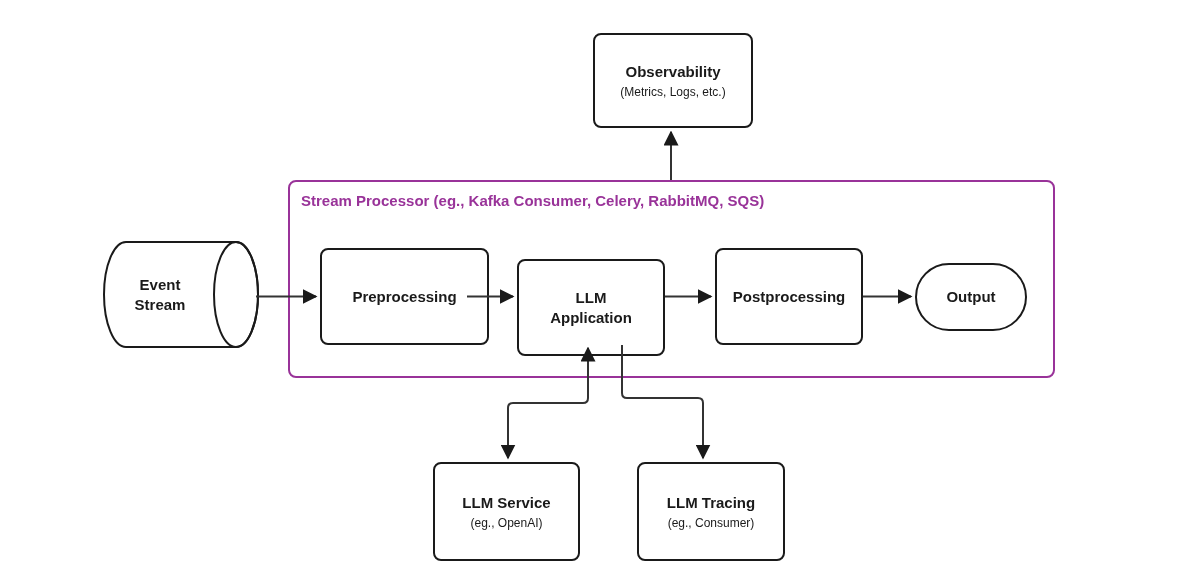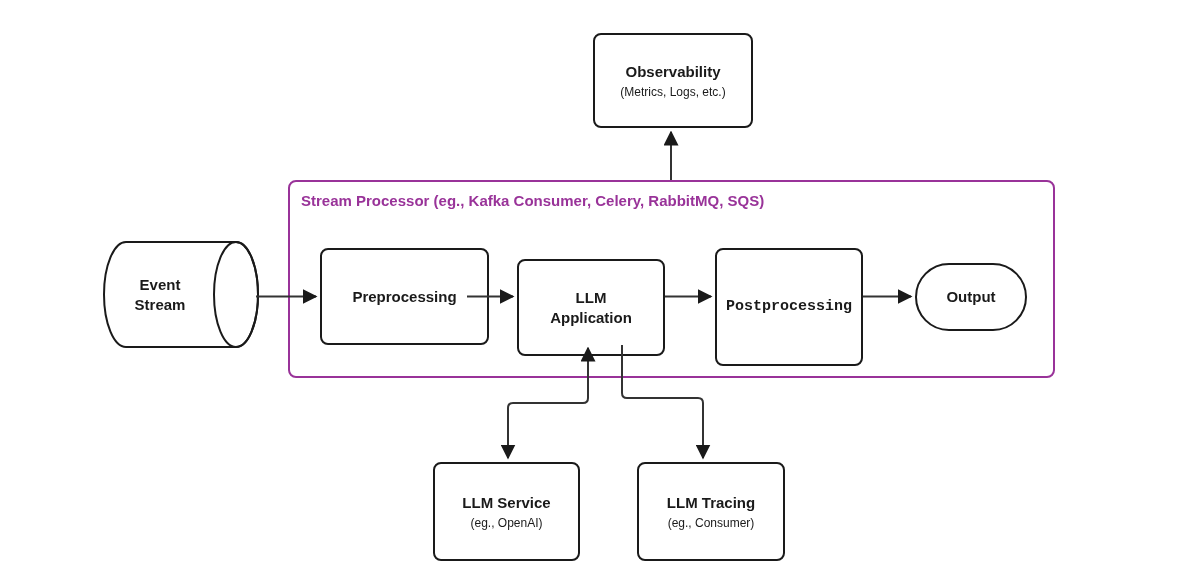--- a/index.html
+++ b/index.html
@@ -107,21 +107,21 @@
 
   <div class="node" style="left:320px; top:248px; width:169px; height:97px;">
     <div class="title">Preprocessing</div>
   </div>
 
   <div class="node" style="left:517px; top:248px; width:148px; height:97px;margin-top:11px;">
     <div class="title">LLM
 Application</div>
   </div>
 
-  <div class="node" style="left:715px; top:248px; width:148px; height:118px;font-family:Liberation Mono, monospace;">
+  <div class="node" style="left:715px; top:248px; width:148px; height:97px;">
     <div class="title">Postprocessing</div>
   </div>
 
   <div class="node" style="left:915px; top:263px; width:112px; height:68px; border-radius:34px;">
     <div class="title">Output</div>
   </div>
 
   <div class="node" style="left:433px; top:462px; width:147px; height:99px;">
     <div class="title">LLM Service</div>
     <div class="sub">(eg., OpenAI)</div>

